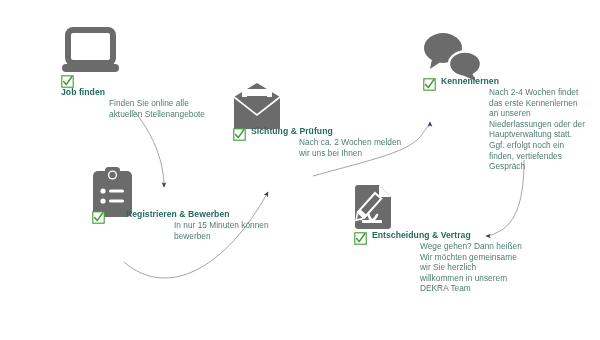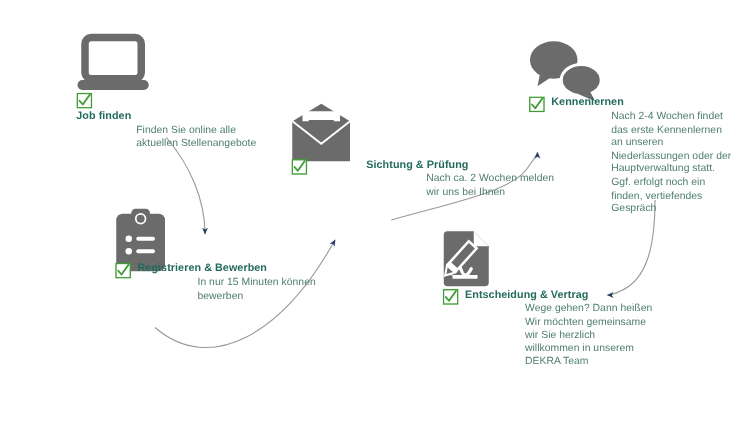--- a/index.html
+++ b/index.html
@@ -116,21 +116,21 @@
           <rect x="12" y="0" width="15" height="9" rx="3.5" ry="3.5" fill="#6b6b6b"></rect>
           <circle cx="19.5" cy="8" r="4.6" fill="#ffffff"></circle>
           <circle cx="19.5" cy="8" r="3.2" fill="#6b6b6b"></circle>
           <circle cx="10" cy="24" r="2.6" fill="#ffffff"></circle>
           <rect x="16" y="22.4" width="15" height="3.2" rx="1.6" fill="#ffffff"></rect>
           <circle cx="10" cy="34" r="2.6" fill="#ffffff"></circle>
           <rect x="16" y="32.4" width="15" height="3.2" rx="1.6" fill="#ffffff"></rect>
         </g>
       </svg>
     </div>
-    <div class="step-body" style="left:92px;top:209px;width:180px;">
+    <div class="step-body" style="left:92px;top:209px;width:180px;gap:16px;">
       <span class="check-box">
         <svg width="13" height="13" viewBox="0 0 13 13">
           <rect x="0.8" y="0.8" width="11.4" height="11.4" fill="#ffffff" stroke="#3f9c35" stroke-width="1.1"></rect>
           <path d="M2.6,6.6 L5.2,9.6 L10.8,1.8" fill="none" stroke="#3f9c35" stroke-width="1.5" stroke-linecap="round" stroke-linejoin="round"></path>
         </svg>
       </span>
       <span class="text-col">
         <div class="step-title">Registrieren &amp; Bewerben</div>
         <div class="step-desc">
           <div>In nur 15 Minuten können</div>
@@ -146,21 +146,21 @@
         <g transform="translate(234,83)">
           <path d="M0,14 L23,0 L46,14 L46,44 L0,44 Z" fill="#6b6b6b"></path>
           <rect x="8" y="6" width="30" height="24" fill="#ffffff"></rect>
           <rect x="13" y="13" width="20" height="2.6" fill="#6b6b6b"></rect>
           <rect x="13" y="19" width="20" height="2.6" fill="#6b6b6b"></rect>
           <path d="M0,14 L23,32 L46,14 L46,46 L0,46 Z" fill="#6b6b6b"></path>
           <path d="M0,14 L23,32 L46,14" fill="#6b6b6b" stroke="#ffffff" stroke-width="1.6"></path>
         </g>
       </svg>
     </div>
-    <div class="step-body" style="left:233px;top:126px;width:180px;gap:42px;">
+    <div class="step-body" style="left:233px;top:126px;width:180px;">
       <span class="check-box">
         <svg width="13" height="13" viewBox="0 0 13 13">
           <rect x="0.8" y="0.8" width="11.4" height="11.4" fill="#ffffff" stroke="#3f9c35" stroke-width="1.1"></rect>
           <path d="M2.6,6.6 L5.2,9.6 L10.8,1.8" fill="none" stroke="#3f9c35" stroke-width="1.5" stroke-linecap="round" stroke-linejoin="round"></path>
         </svg>
       </span>
       <span class="text-col">
         <div class="step-title">Sichtung &amp; Prüfung</div>
         <div class="step-desc">
           <div>Nach ca. 2 Wochen melden</div>

